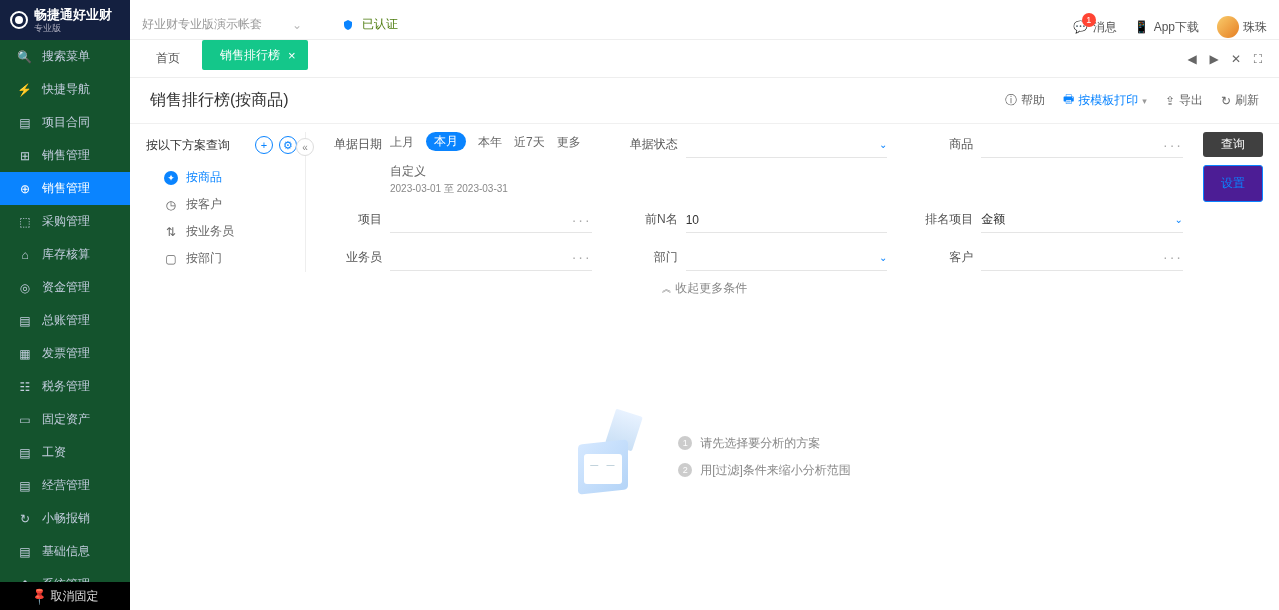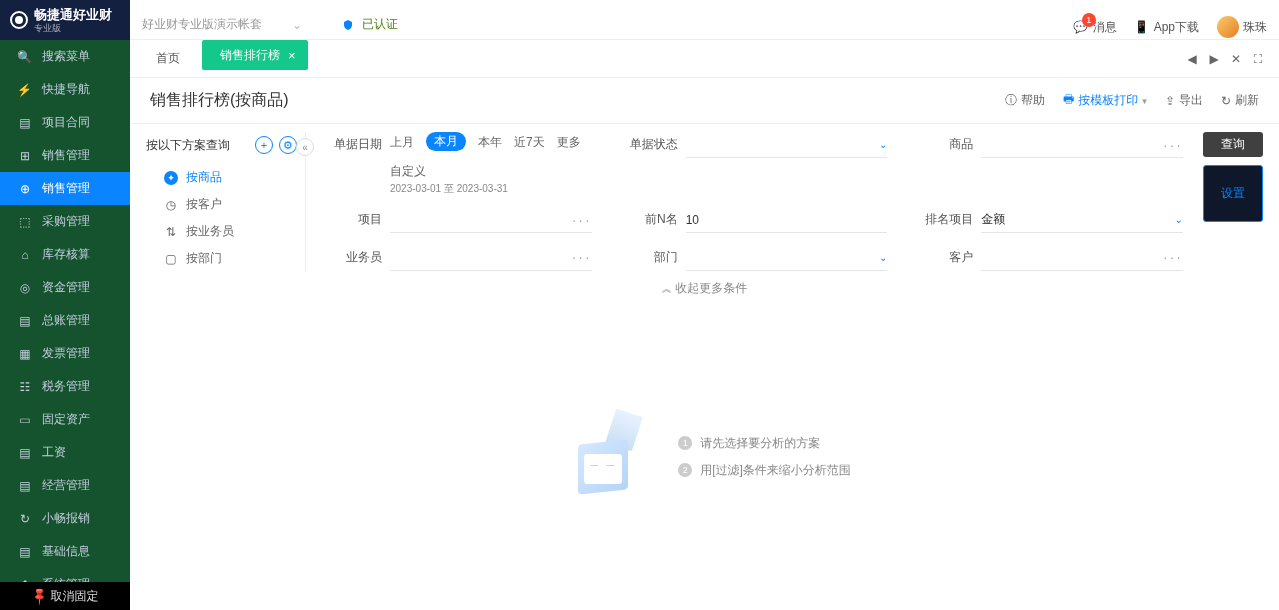--- a/index.html
+++ b/index.html
@@ -74,21 +74,21 @@
 .f-val { flex: 1; min-height: 26px; border-bottom: 1px solid #e5e5e5; display: flex; align-items: center; color: #333; position: relative; }
 .f-val-dots { margin-left: auto; color: #aaa; font-size: 14px; letter-spacing: 2px; cursor: pointer; }
 .f-caret { margin-left: auto; color: #0a84ff; font-size: 10px; cursor: pointer; }
 .date-row { display: flex; gap: 12px; align-items: flex-end; flex-wrap: wrap; }
 .date-opt { color: #666; cursor: pointer; }
 .date-opt.on { background: #0a84ff; color: #fff; border-radius: 10px; padding: 1px 8px; }
 .date-range { color: #888; font-size: 10px; width: 100%; padding-top: 2px; }
 
 .filter-actions { width: 60px; display: flex; flex-direction: column; gap: 8px; margin-left: 20px; }
 .btn-prim { background: #404040; color: #fff; border: none; padding: 4px 0; border-radius: 3px; cursor: pointer; font-size: 12px; }
-.btn-sec { background: #0f172a; color: #0a84ff; border: 1px solid #0a84ff; padding: 19px 0; border-radius: 3px; cursor: pointer; font-size: 12px; }
+.btn-sec { background: #4c1d95; color: #0a84ff; border: 1px solid #0a84ff; padding: 9px 0; border-radius: 3px; cursor: pointer; font-size: 12px; }
 
 .collapse-bar { text-align: center; padding: 8px 0 6px; color: #888; cursor: pointer; font-size: 12px; }
 .collapse-bar .up { font-size: 10px; }
 
 
 .empty { flex: 1; display: flex; align-items: center; justify-content: center; gap: 30px; }
 .empty-illus { width: 90px; height: 90px; position: relative; }
 .illus-box { position: absolute; bottom: 10px; left: 20px; width: 50px; height: 50px; background: linear-gradient(135deg,#d5e8ff,#b4d4f7); border-radius: 4px; transform: skewY(-6deg); }
 .illus-face { position: absolute; bottom: 18px; left: 26px; width: 38px; height: 30px; background: #fff; border-radius: 3px; }
 .illus-face::before { content: '— —'; position: absolute; top: 6px; left: 6px; font-size: 8px; color: #8ab; letter-spacing: 3px; }

